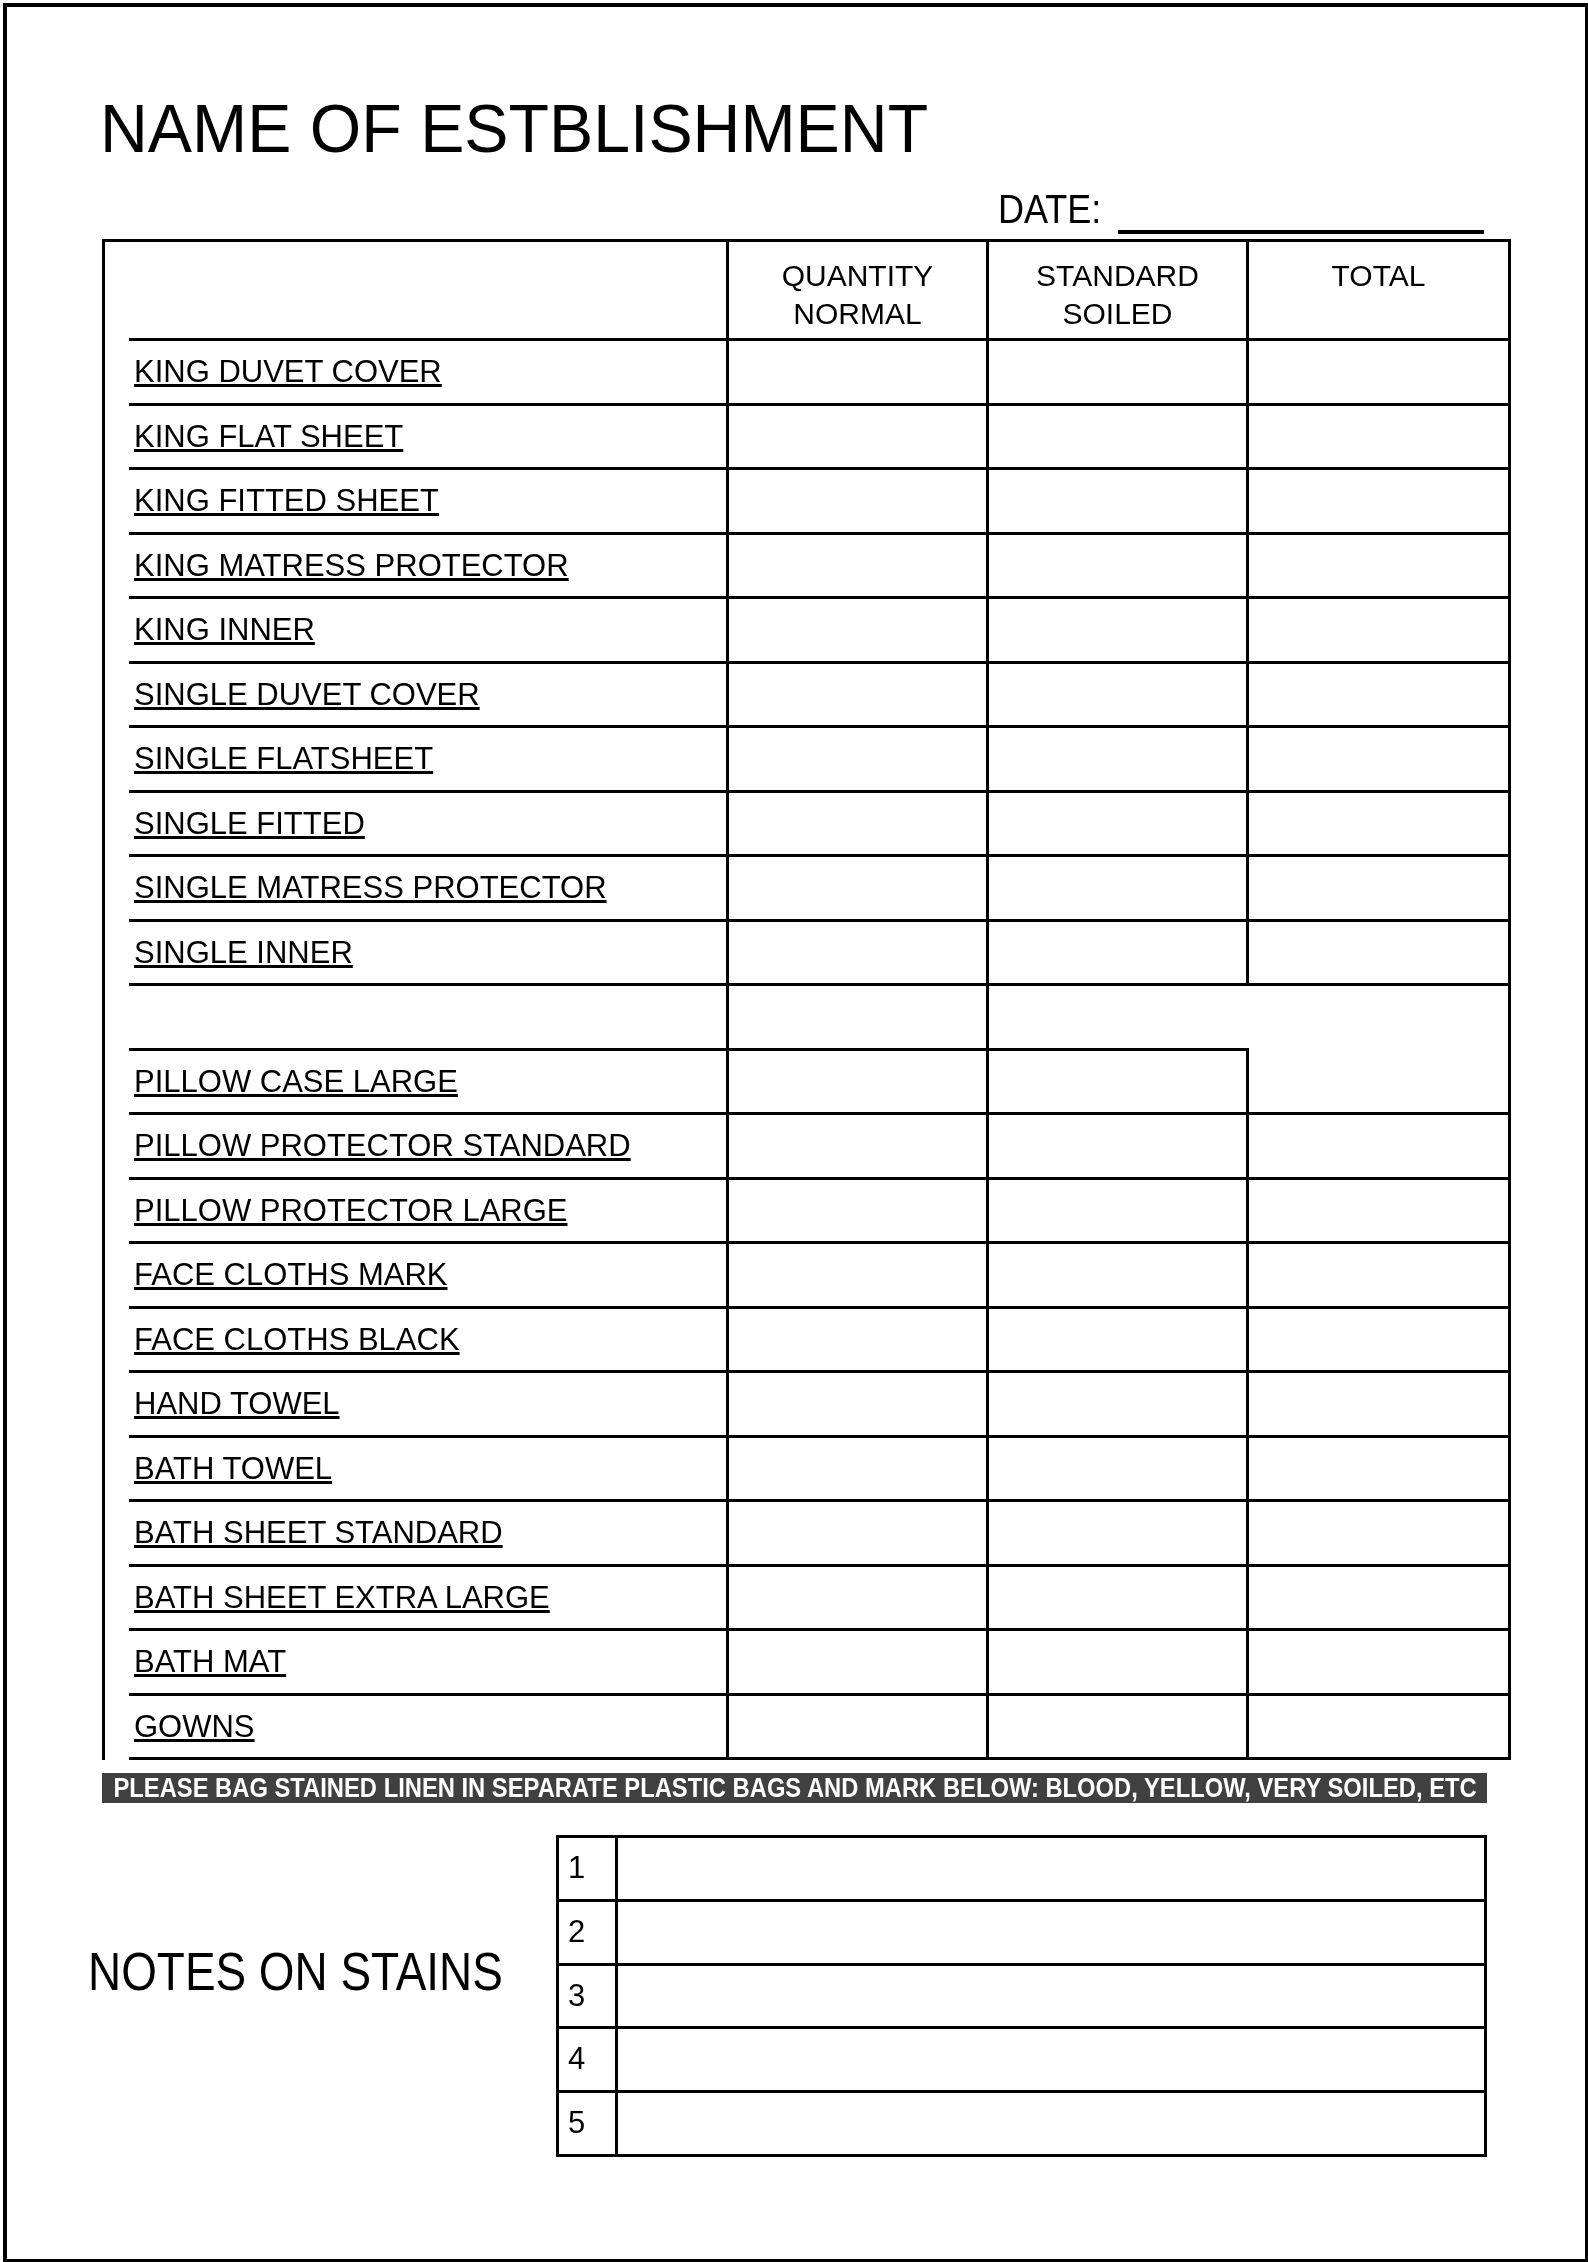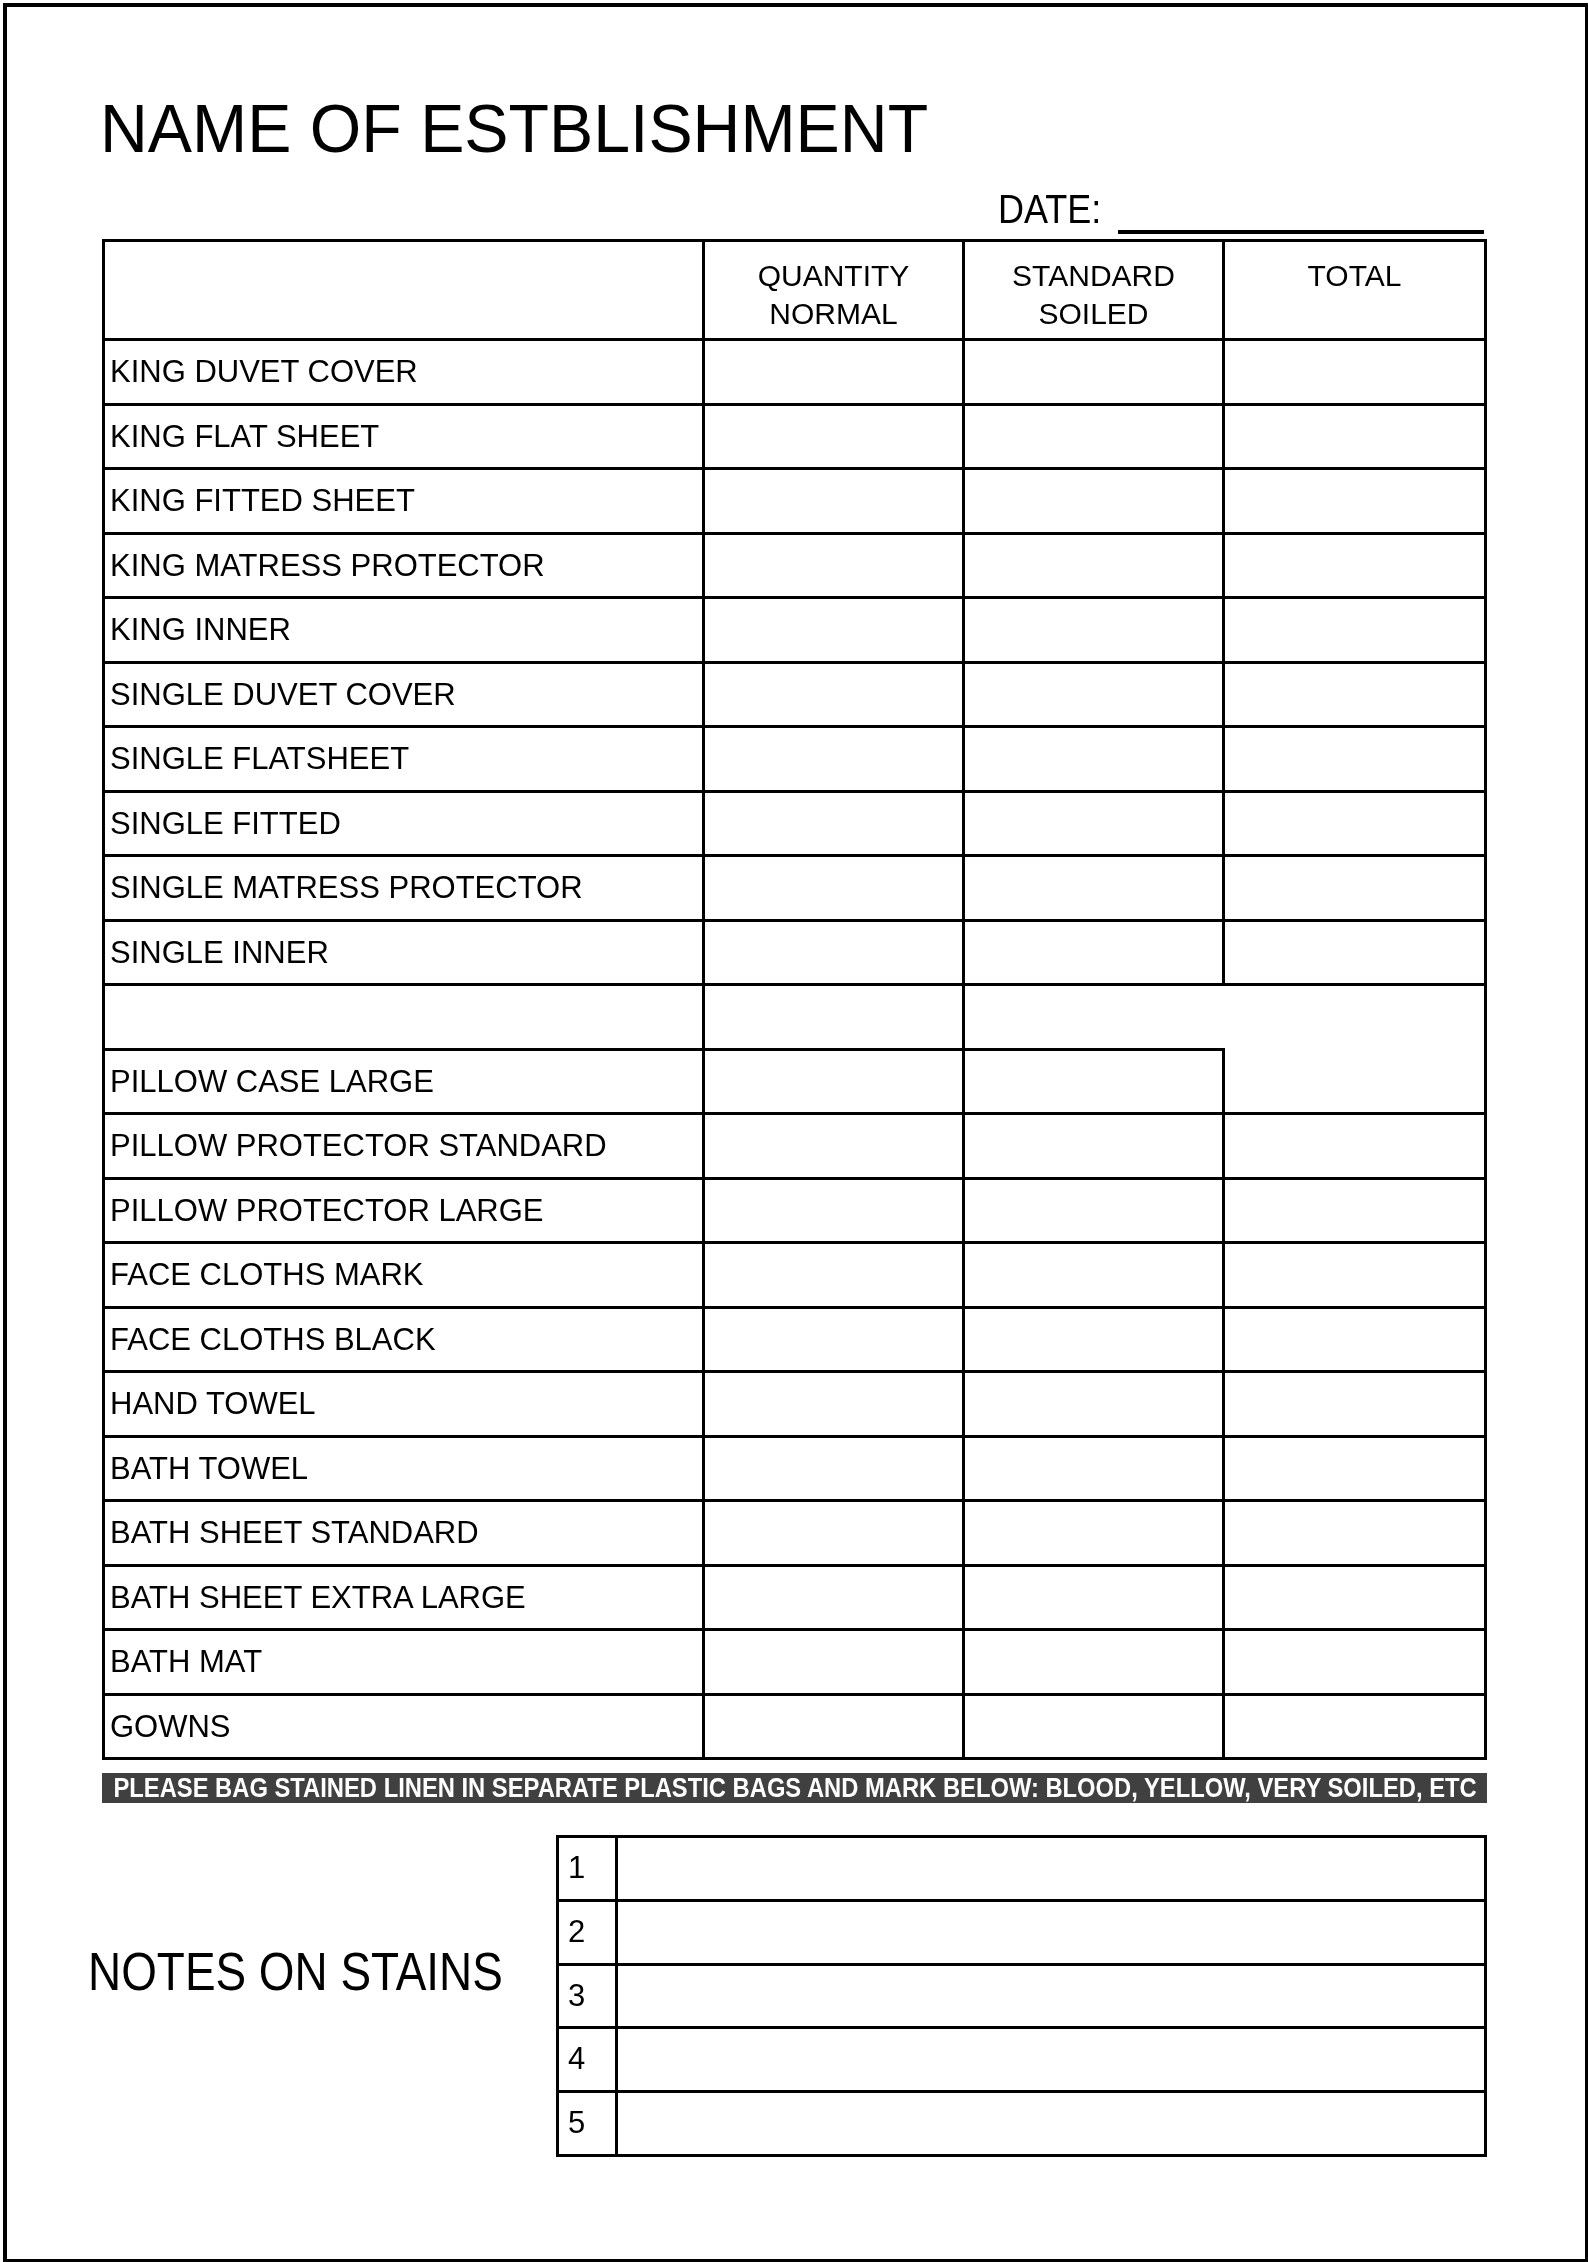--- a/index.html
+++ b/index.html
@@ -27,34 +27,34 @@
   }
   .date-line {
     position:absolute; left:1118px; top:230px;
     width:366px; height:4px; background:#000;
   }
   
   .linen-table {
     position:absolute; left:102px; top:239px;
     border:3px solid #000; border-bottom:none;
   }
-  .row { display:grid; grid-template-columns:600px 260px 260px 259px; }
+  .row { display:grid; grid-template-columns:600px 260px 260px 259px;margin-left:24px; }
   .cell {
     box-sizing:border-box;
     border-right:3px solid #000; border-bottom:3px solid #000;
   }
   .cell:last-child { border-right:none; }
   .header-row .cell {
     height:99px; font-size:30px; line-height:38px;
     text-align:center; padding-top:15px;
   }
   .item-row .cell { height:64.5px; }
   .item-row .item-name {
     font-size:31px; line-height:61.5px;
-    padding-left:5px; white-space:nowrap; overflow:hidden;
+    padding-left:5px; white-space:nowrap; overflow:hidden;text-decoration:underline;
   }
   
   .banner {
     position:absolute; left:102px; top:1773px;
     width:1385px; height:30px; background:#404040; color:#fff;
     white-space:nowrap; overflow:hidden;
   }
   .banner-text {
     display:inline-block; font-weight:bold; font-size:27px; line-height:30px;
     padding-left:13px; transform:scaleX(.88); transform-origin:left center;

